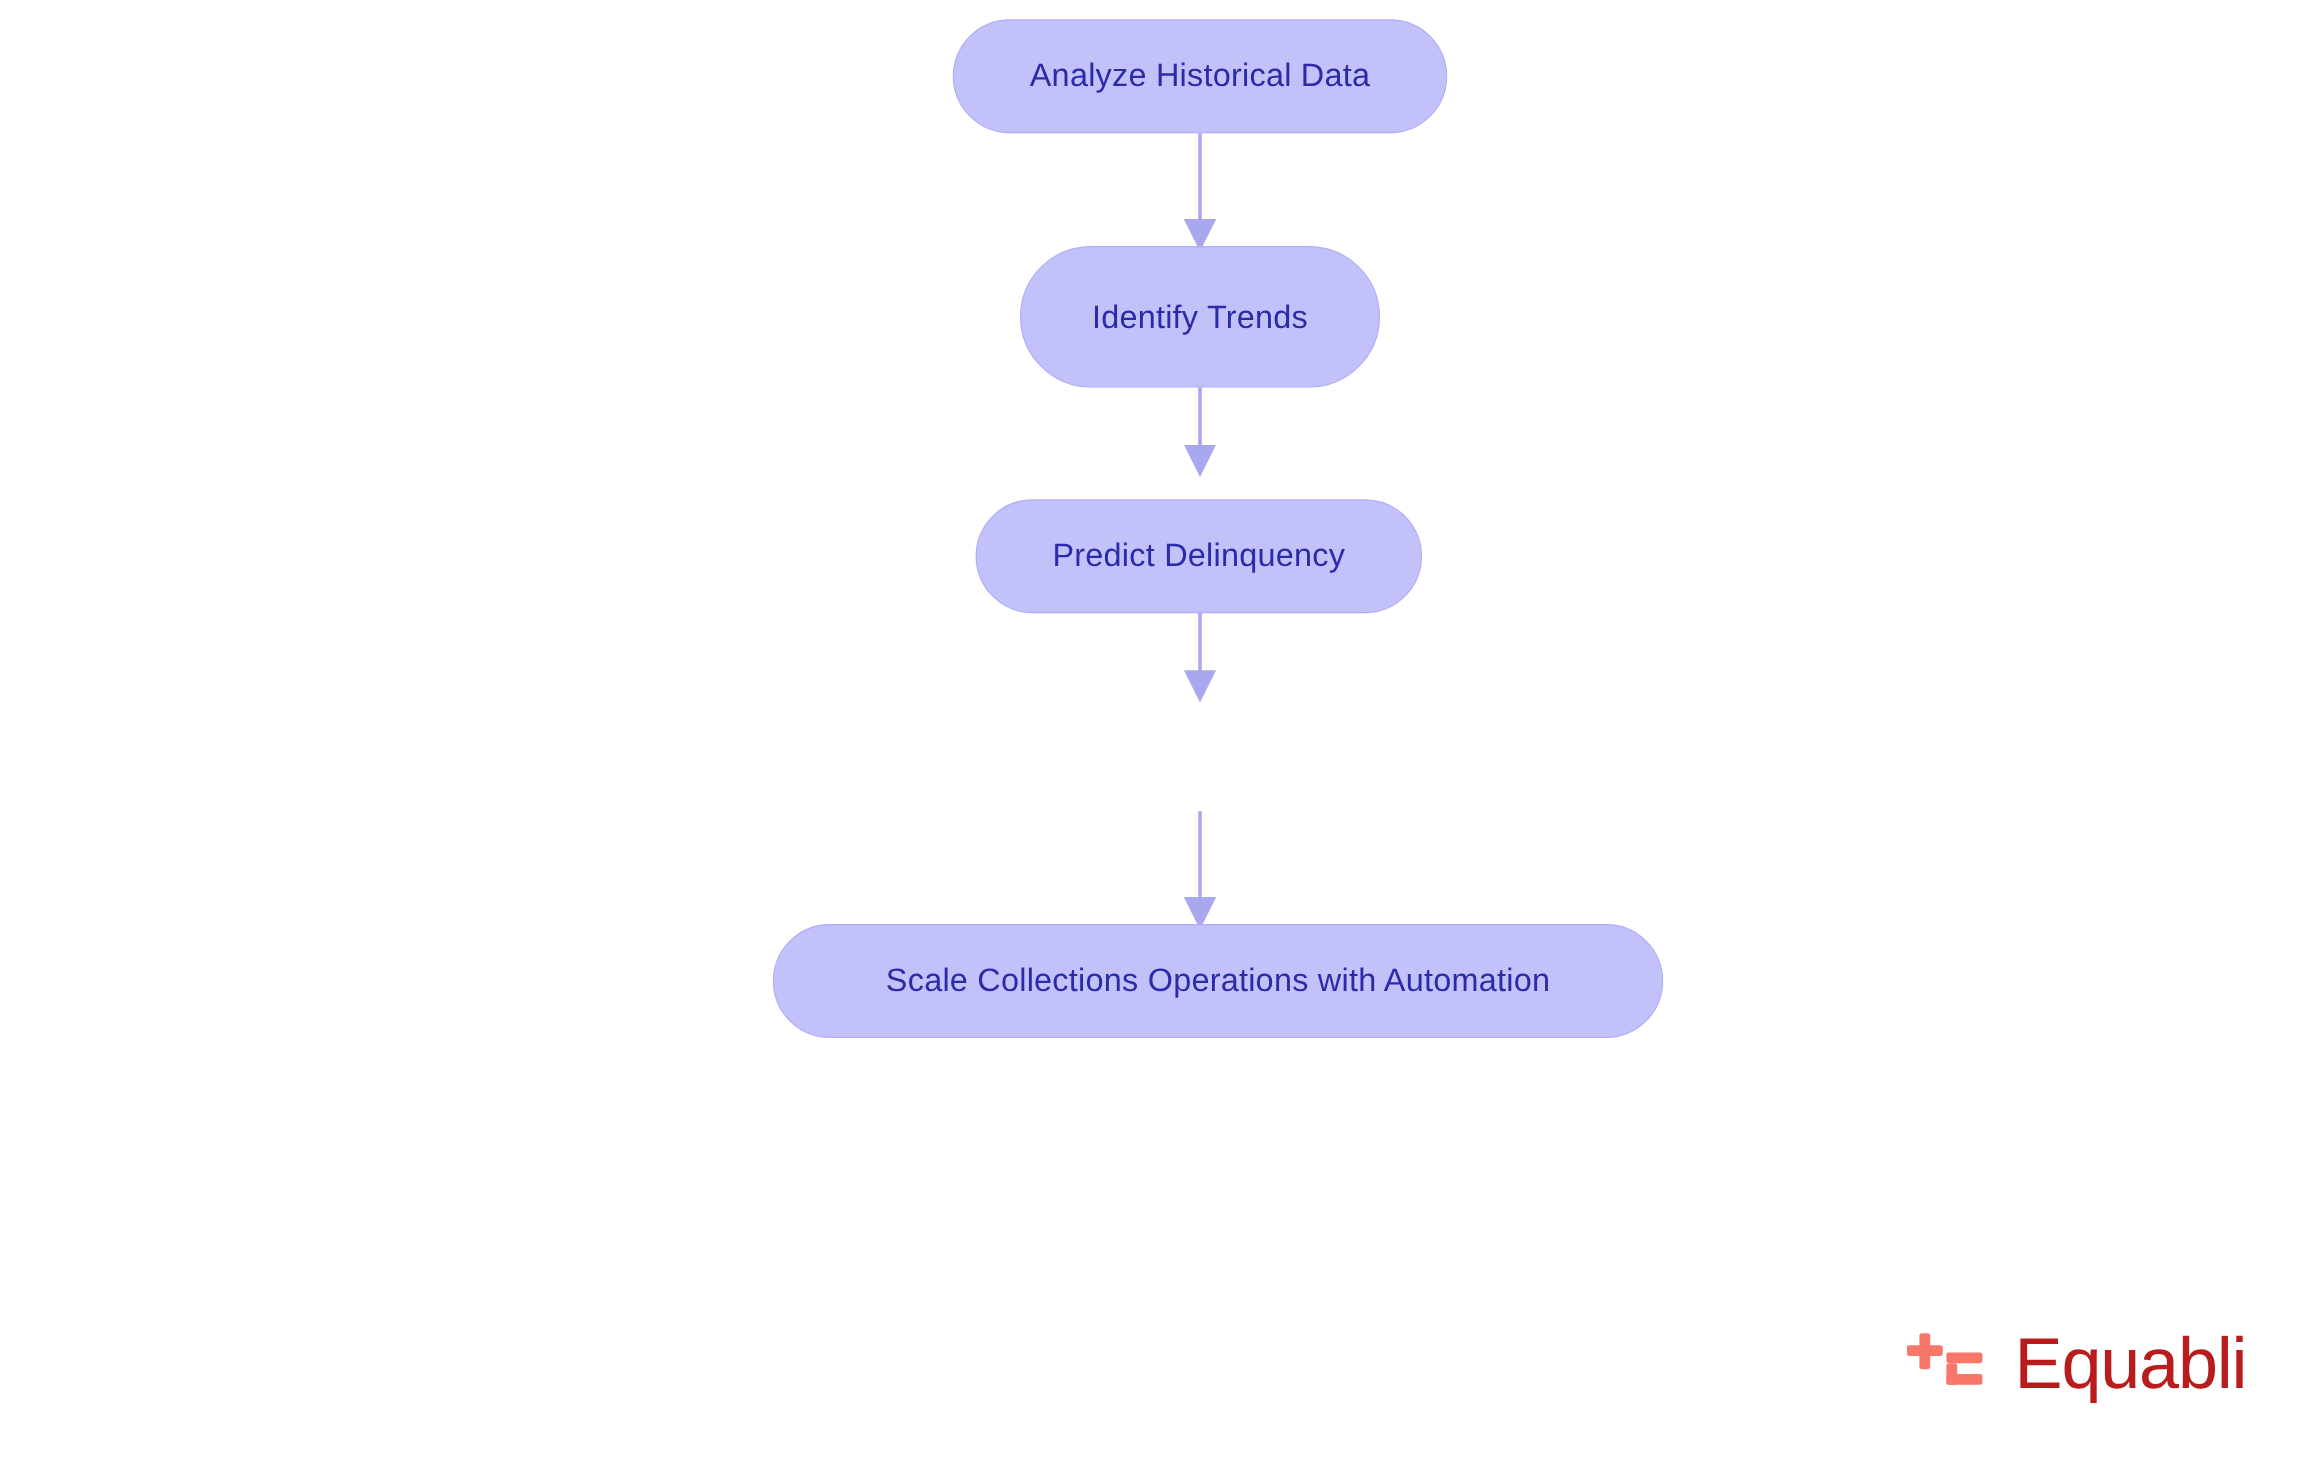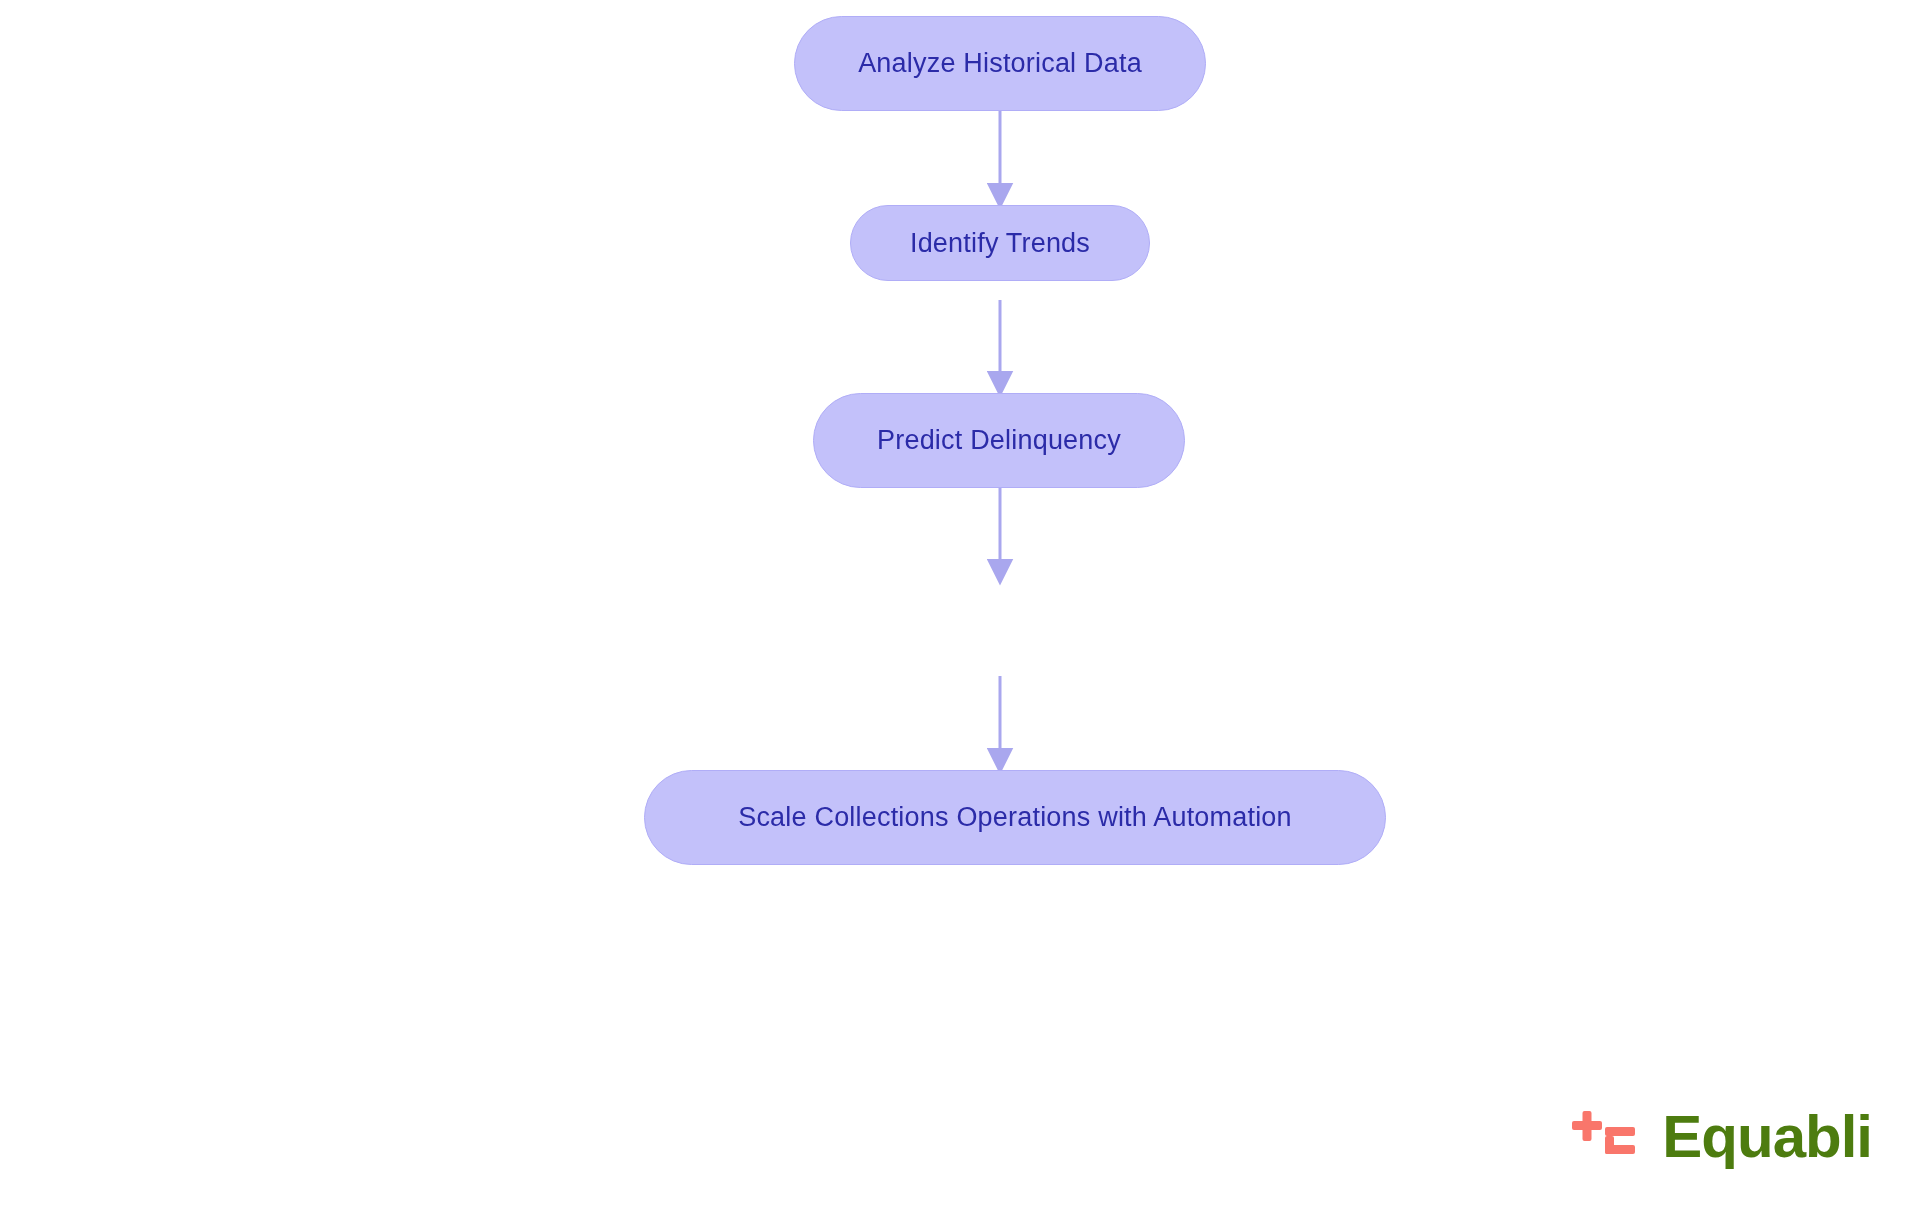--- a/index.html
+++ b/index.html
@@ -38,22 +38,22 @@
     white-space: nowrap;
   }
 
   .node-label {
     font-size: 27px;
     line-height: 1;
   }
 
   
   .n0 { left: 771px; top: 16px;  width: 412px; height: 95px;  }
-  .n1 { left: 827px; top: 205px; width: 300px; height: 76px;  }
-  .n2 { left: 790px; top: 393px; width: 372px; height: 95px;  }
+  .n1 { left: 827px; top: 205px; width: 300px; height: 118px;  }
+  .n2 { left: 790px; top: 416px; width: 372px; height: 95px;  }
   .n3 { left: 608px; top: 581px; width: 737px; height: 95px;  }
   .n4 { left: 621px; top: 770px; width: 742px; height: 95px;  }
 
   .connector {
     position: absolute;
     left: 0;
     top: 0;
     width: 1920px;
     height: 1215px;
     pointer-events: none;
@@ -68,22 +68,22 @@
     align-items: center;
     gap: 18px;
   }
   .logo-mark {
     width: 72px;
     height: 72px;
     position: relative;
   }
   .logo-wordmark {
     font-size: 60px;
-    font-weight: 700;
-    color: #4d7c0f;
+    font-weight: 400;
+    color: #b91c1c;
     letter-spacing: -1px;
     line-height: 1;
   }
 </style>
 </head>
 <body>
 
 <div id="flow-canvas">
 
   <svg class="connector" viewBox="0 0 1920 1215" xmlns="http://www.w3.org/2000/svg">

